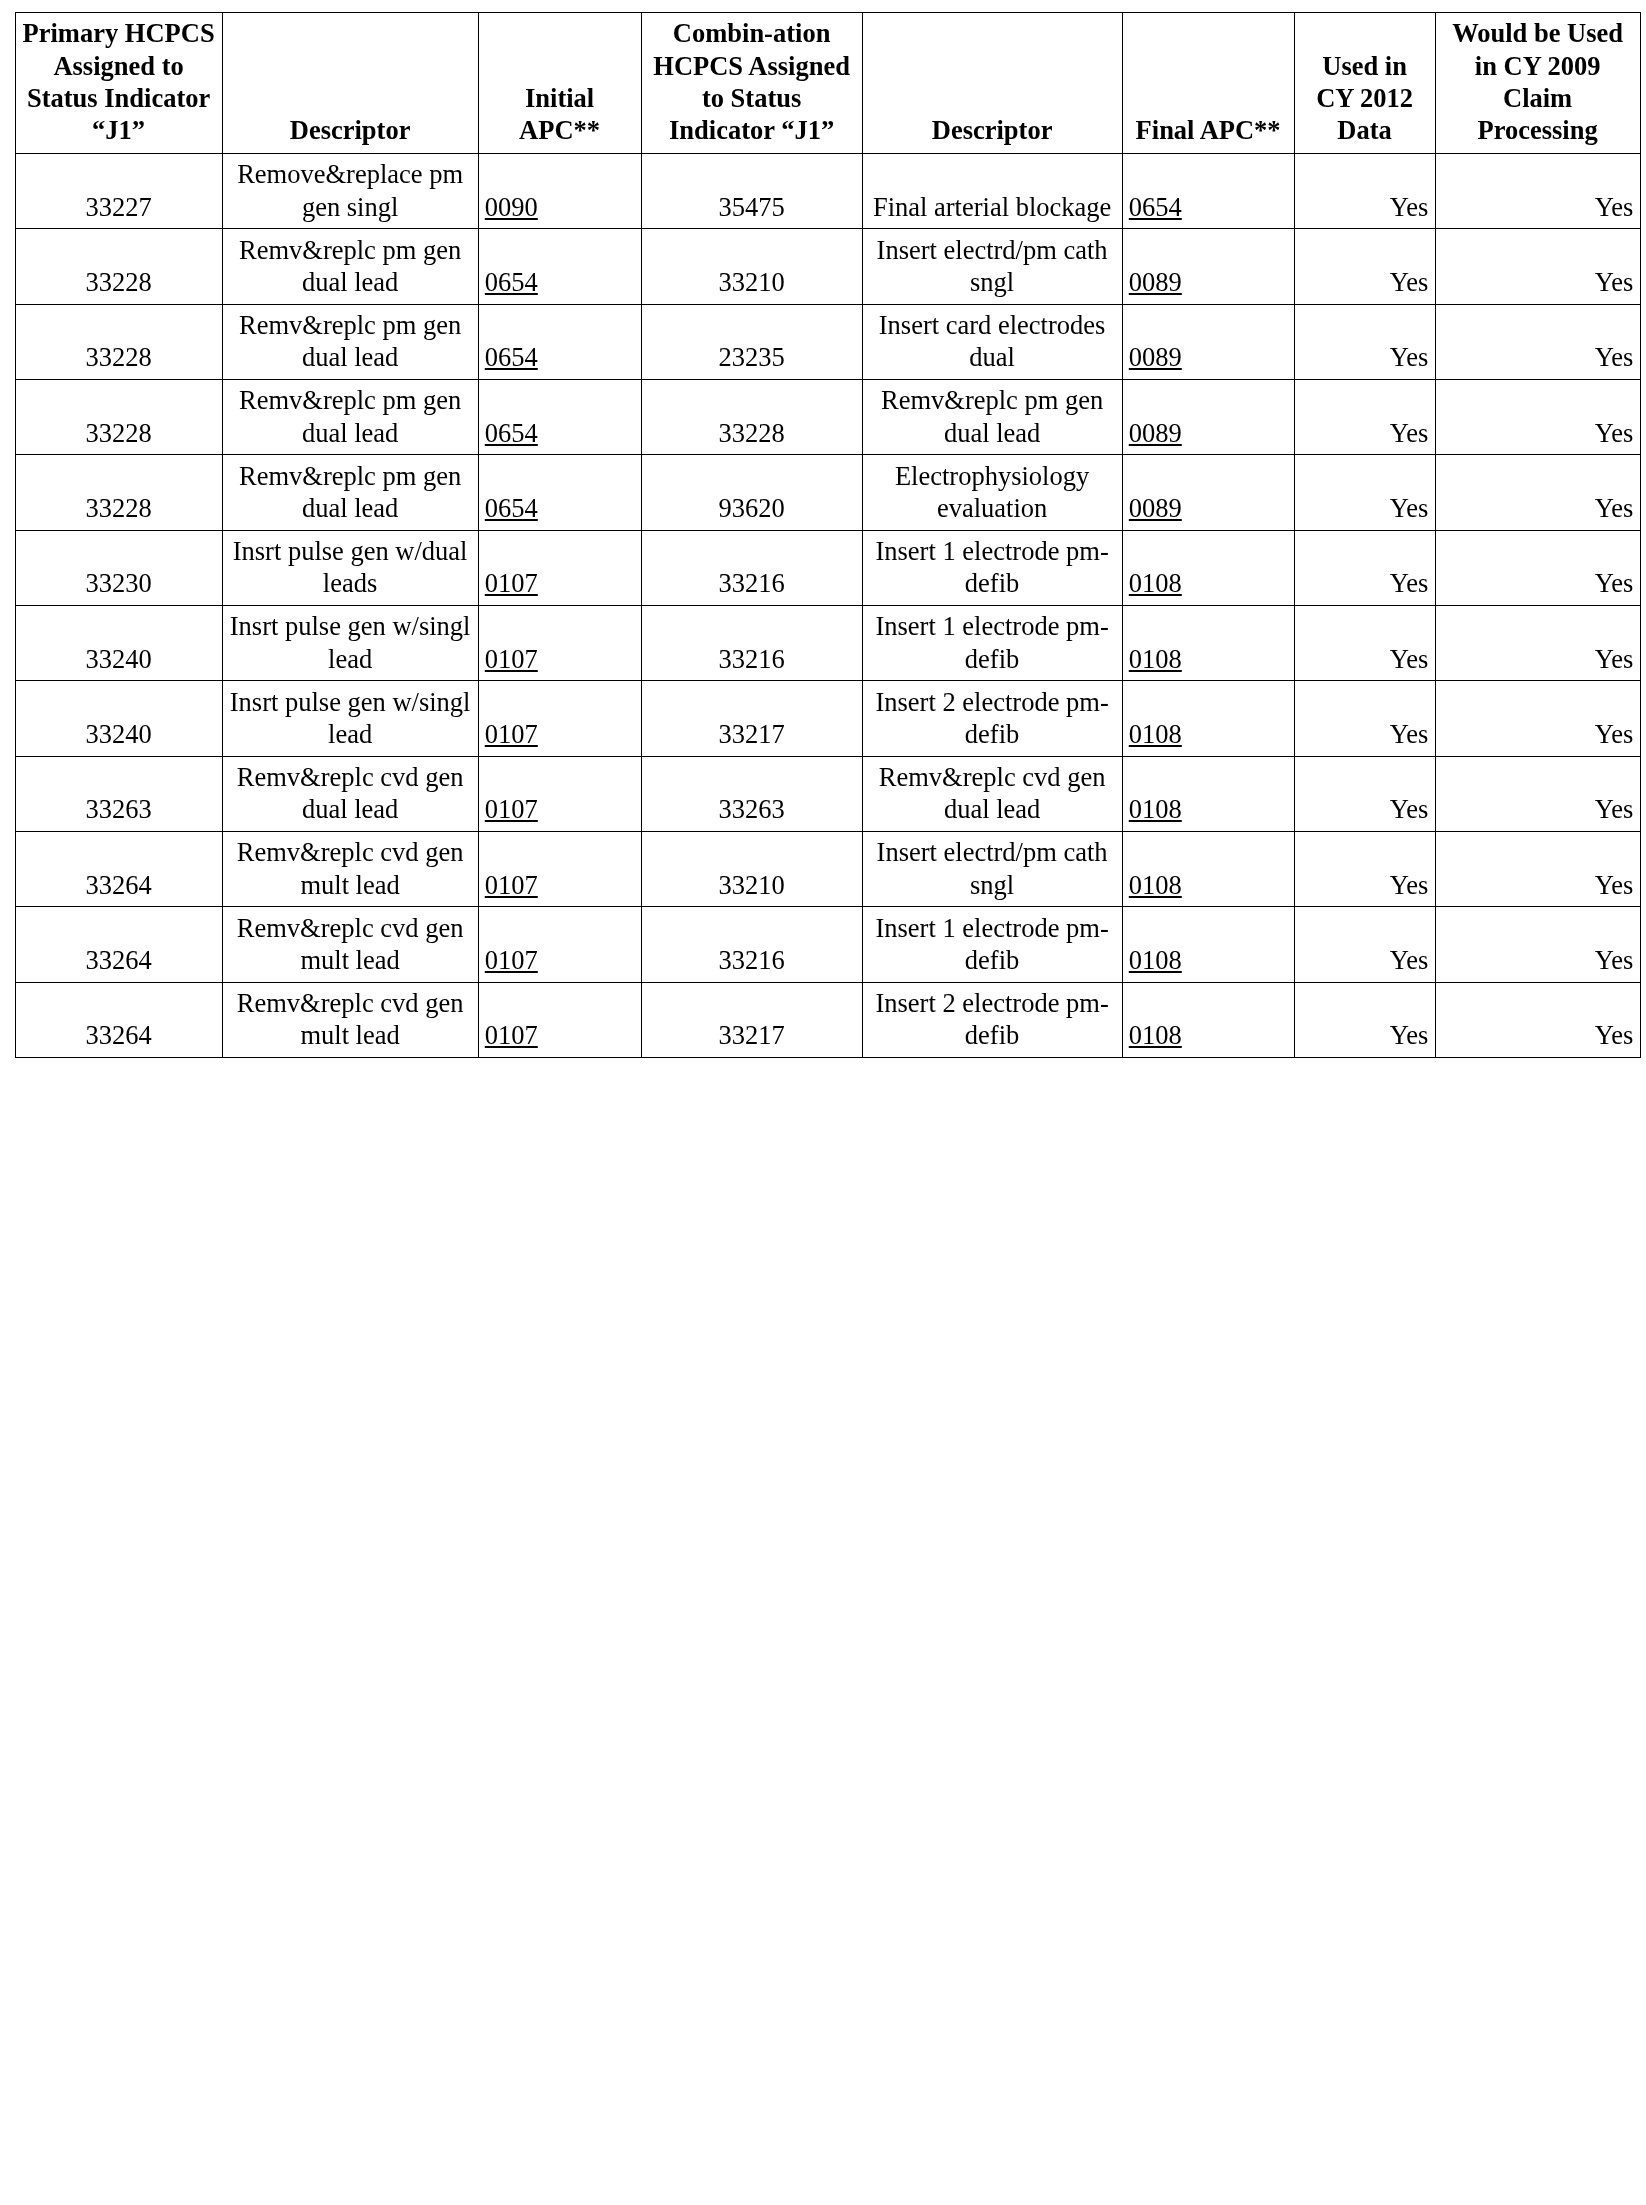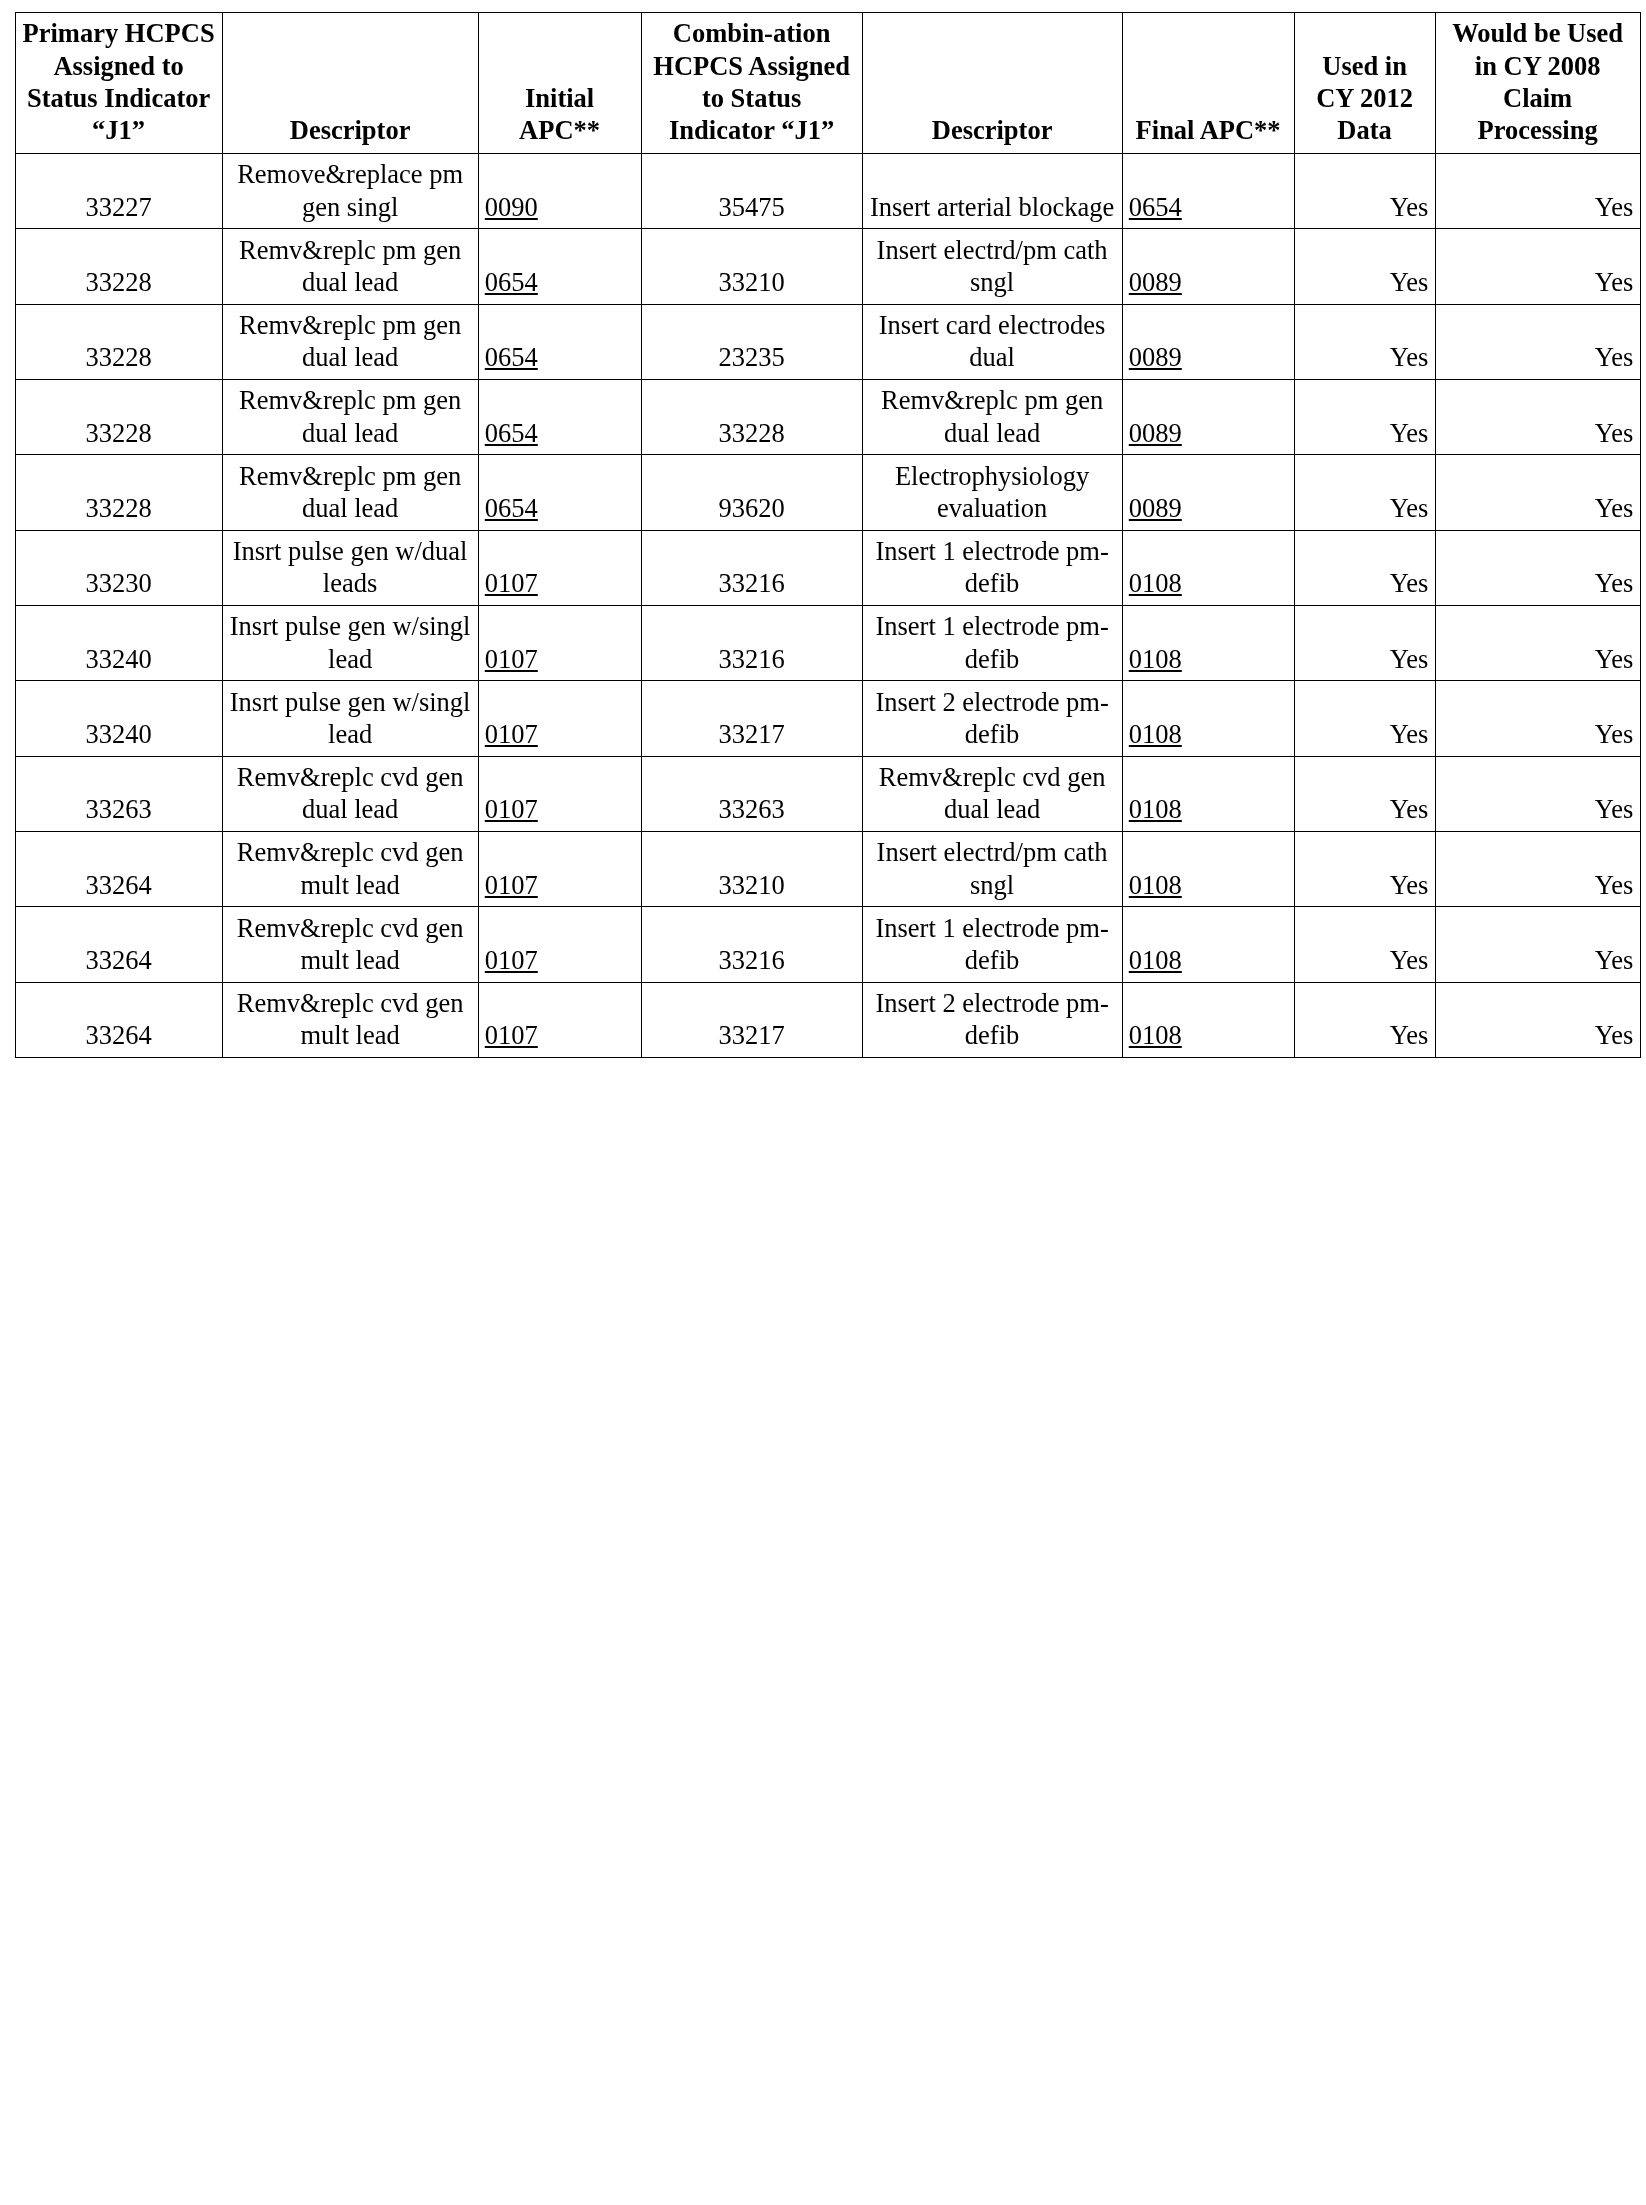--- a/index.html
+++ b/index.html
@@ -74,30 +74,30 @@
     </colgroup>
     <thead>
       <tr>
         <th class="hdr-pad-top">Primary HCPCS Assigned to Status Indicator “J1”</th>
         <th>Descriptor</th>
         <th>Initial APC**</th>
         <th class="hdr-pad-top">Combin-ation HCPCS Assigned to Status Indicator “J1”</th>
         <th>Descriptor</th>
         <th>Final APC**</th>
         <th>Used in CY 2012 Data</th>
-        <th>Would be Used in CY 2008 Claim Processing</th>
+        <th>Would be Used in CY 2009 Claim Processing</th>
       </tr>
     </thead>
     <tbody>
       <tr>
         <td class="num">33227</td>
         <td class="desc">Remove&amp;replace pm gen singl</td>
         <td class="apc">0090</td>
         <td class="num">35475</td>
-        <td class="desc">Insert arterial blockage</td>
+        <td class="desc">Final arterial blockage</td>
         <td class="apc">0654</td>
         <td class="yn">Yes</td>
         <td class="yn">Yes</td>
       </tr>
       <tr>
         <td class="num">33228</td>
         <td class="desc">Remv&amp;replc pm gen dual lead</td>
         <td class="apc">0654</td>
         <td class="num">33210</td>
         <td class="desc">Insert electrd/pm cath sngl</td>

